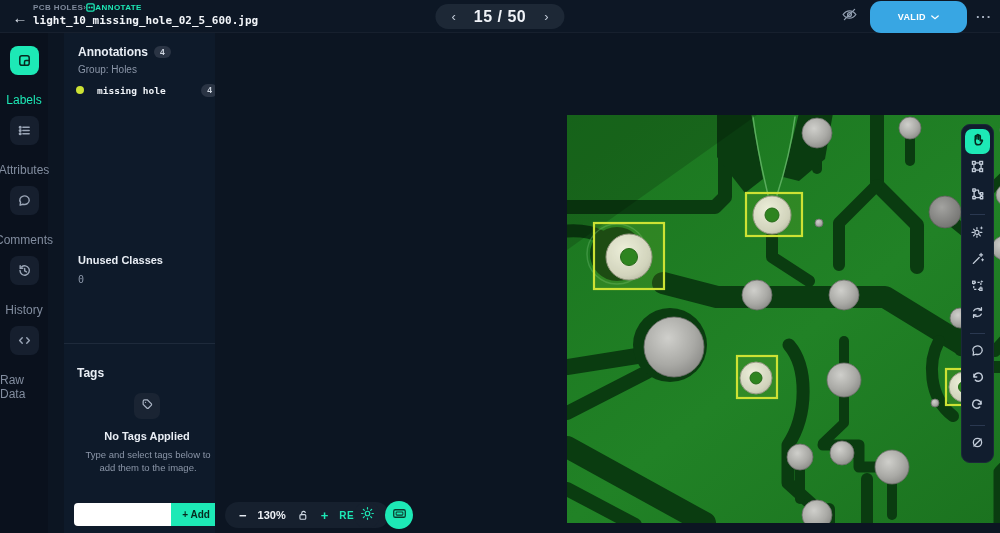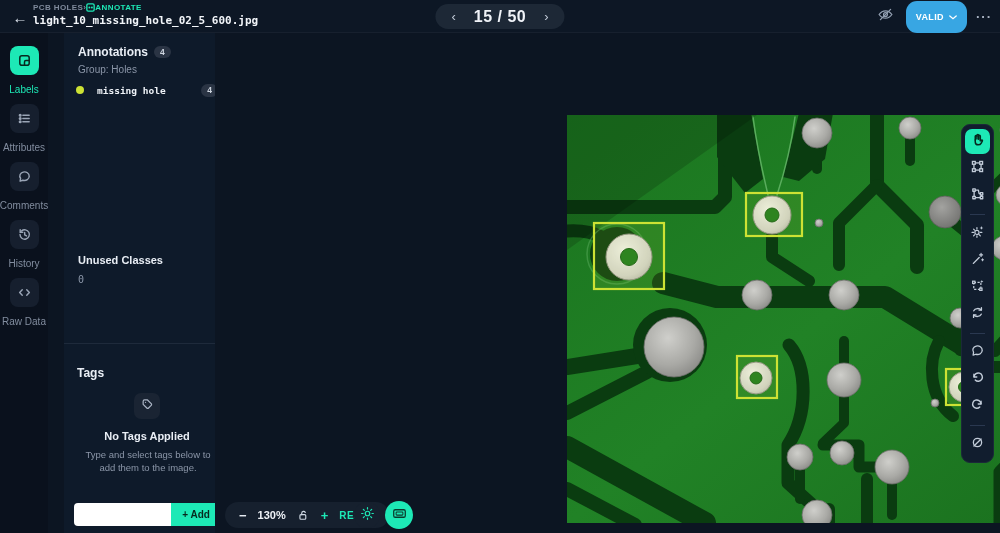--- a/index.html
+++ b/index.html
@@ -18,29 +18,29 @@
   .crumbs{position:absolute;left:33px;top:3px;}
   .crumb-row{display:flex;align-items:center;gap:0;font-size:8px;font-weight:bold;letter-spacing:.4px;color:#7f8a9c;}
   .crumb-row .mode{color:var(--accent);}
   .annotate-ic{width:9px;height:9px;display:inline-block;}
   .filename{margin-top:2px;font-family:"DejaVu Sans Mono",monospace;font-weight:bold;font-size:11px;color:#f2f5f9;}
   .nav-pill{position:absolute;left:50%;top:4px;transform:translateX(-50%);height:25px;background:#1d2836;border-radius:13px;display:flex;align-items:center;gap:16px;padding:0 14px;}
   .nav-pill .chev{color:#c2cbd8;font-size:13px;line-height:1;cursor:pointer;padding:0 2px;}
   .nav-pill .pos{font-size:16px;font-weight:bold;color:#f0f3f8;letter-spacing:.5px;}
   .hdr-right{position:absolute;right:8px;top:4px;display:flex;align-items:center;gap:9px;height:25px;}
   .eye-btn{width:22px;height:22px;display:flex;align-items:center;justify-content:center;color:#93a0b2;cursor:pointer;}
-  .valid-btn{height:32px;background:var(--valid);border-radius:11px;display:flex;align-items:center;gap:5px;padding:0 10px;color:#fff;font-size:9px;font-weight:bold;letter-spacing:.4px;cursor:pointer;}
+  .valid-btn{height:32px;background:var(--valid);border-radius:11px;display:flex;align-items:center;gap:5px;padding:0 28px;color:#fff;font-size:9px;font-weight:bold;letter-spacing:.4px;cursor:pointer;}
   .more{color:#aab4c4;font-size:13px;font-weight:bold;cursor:pointer;letter-spacing:1px;}
 
   
   #rail{position:absolute;left:0;top:33px;width:48px;height:500px;background:var(--rail);display:flex;flex-direction:column;align-items:center;padding-top:13px;gap:9px;}
   .rail-item{display:flex;flex-direction:column;align-items:center;cursor:pointer;}
   .rail-ic{width:29px;height:29px;border-radius:8px;background:#161f2e;display:flex;align-items:center;justify-content:center;color:#9aa5b6;}
   .rail-item.active .rail-ic{background:var(--accent);color:#06281f;}
-  .rail-label{margin-top:9px;font-size:10px;color:#828d9f;}
+  .rail-label{margin-top:18px;font-size:12px;color:#828d9f;}
   .rail-item.active .rail-label{color:var(--accent);}
 
   
   #panel{position:absolute;left:64px;top:33px;width:167px;height:500px;background:var(--panel);border-right:1px solid #1a2536;}
   .pan-head{padding:12px 14px 0;}
   .pan-title-row{display:flex;align-items:center;gap:6px;}
   .pan-title{font-size:12px;font-weight:bold;}
   .badge{background:#2a3444;color:#cfd6e0;border-radius:8px;font-size:8.5px;font-weight:bold;padding:2px 6px;line-height:1;}
   .group{margin-top:5px;font-size:10px;color:var(--muted);}
   .tabs{display:flex;margin-top:9px;border-bottom:1px solid #222e40;}

